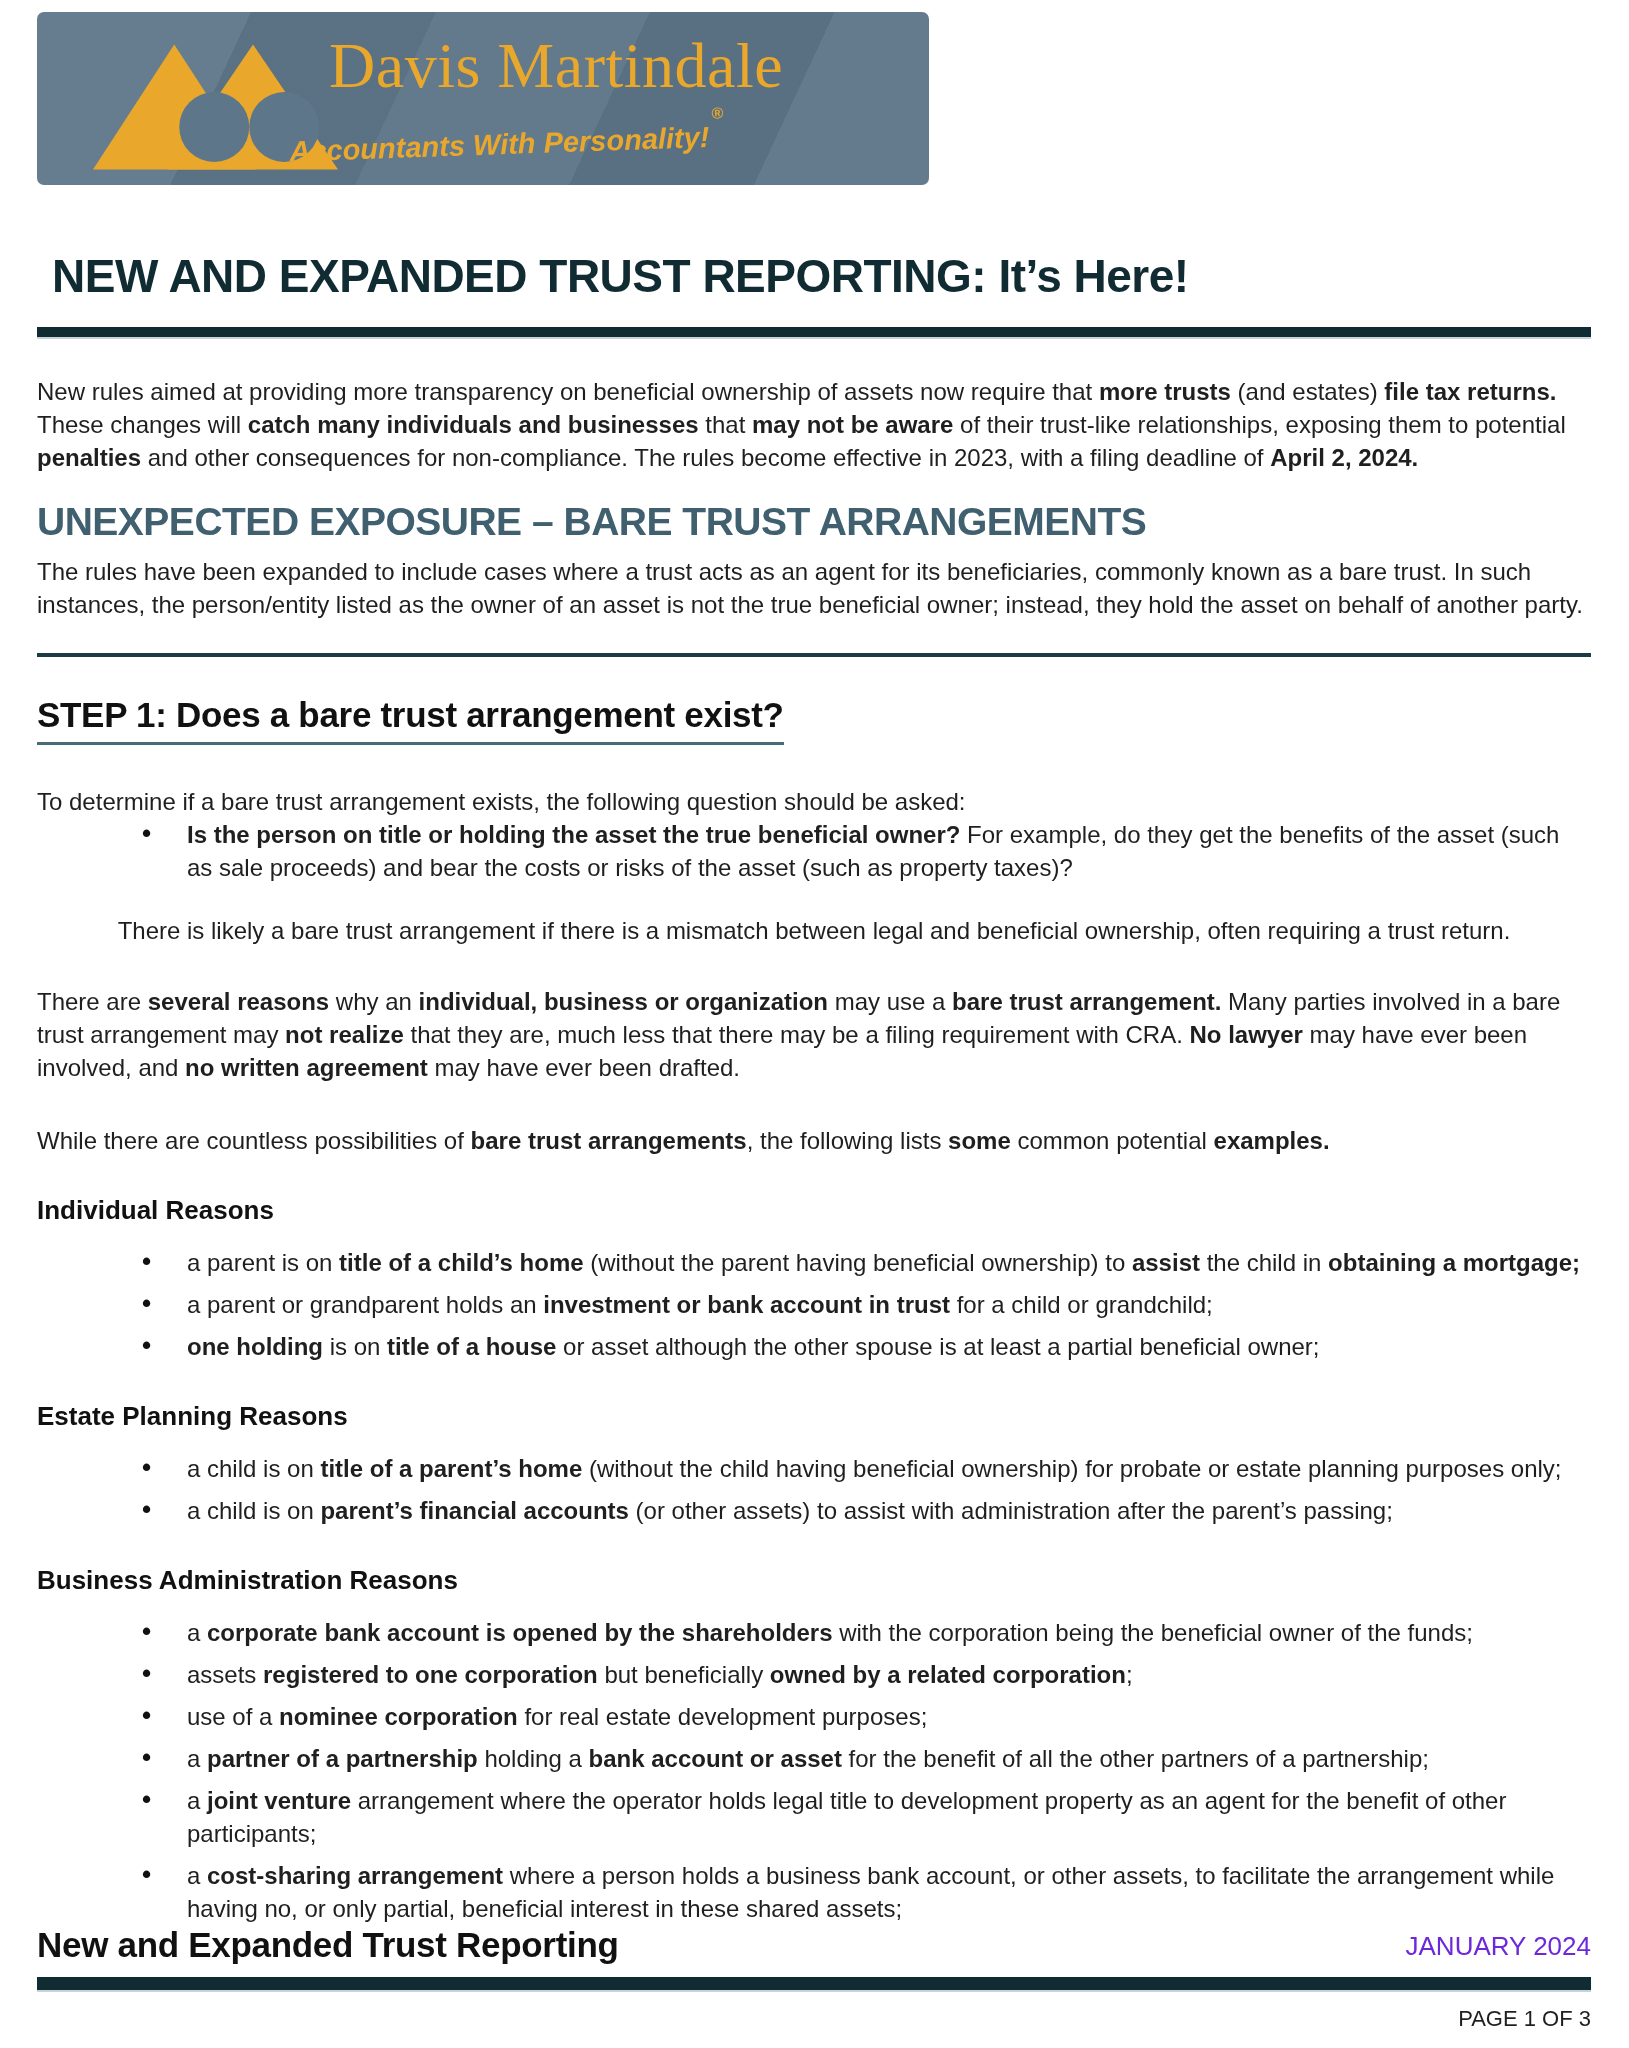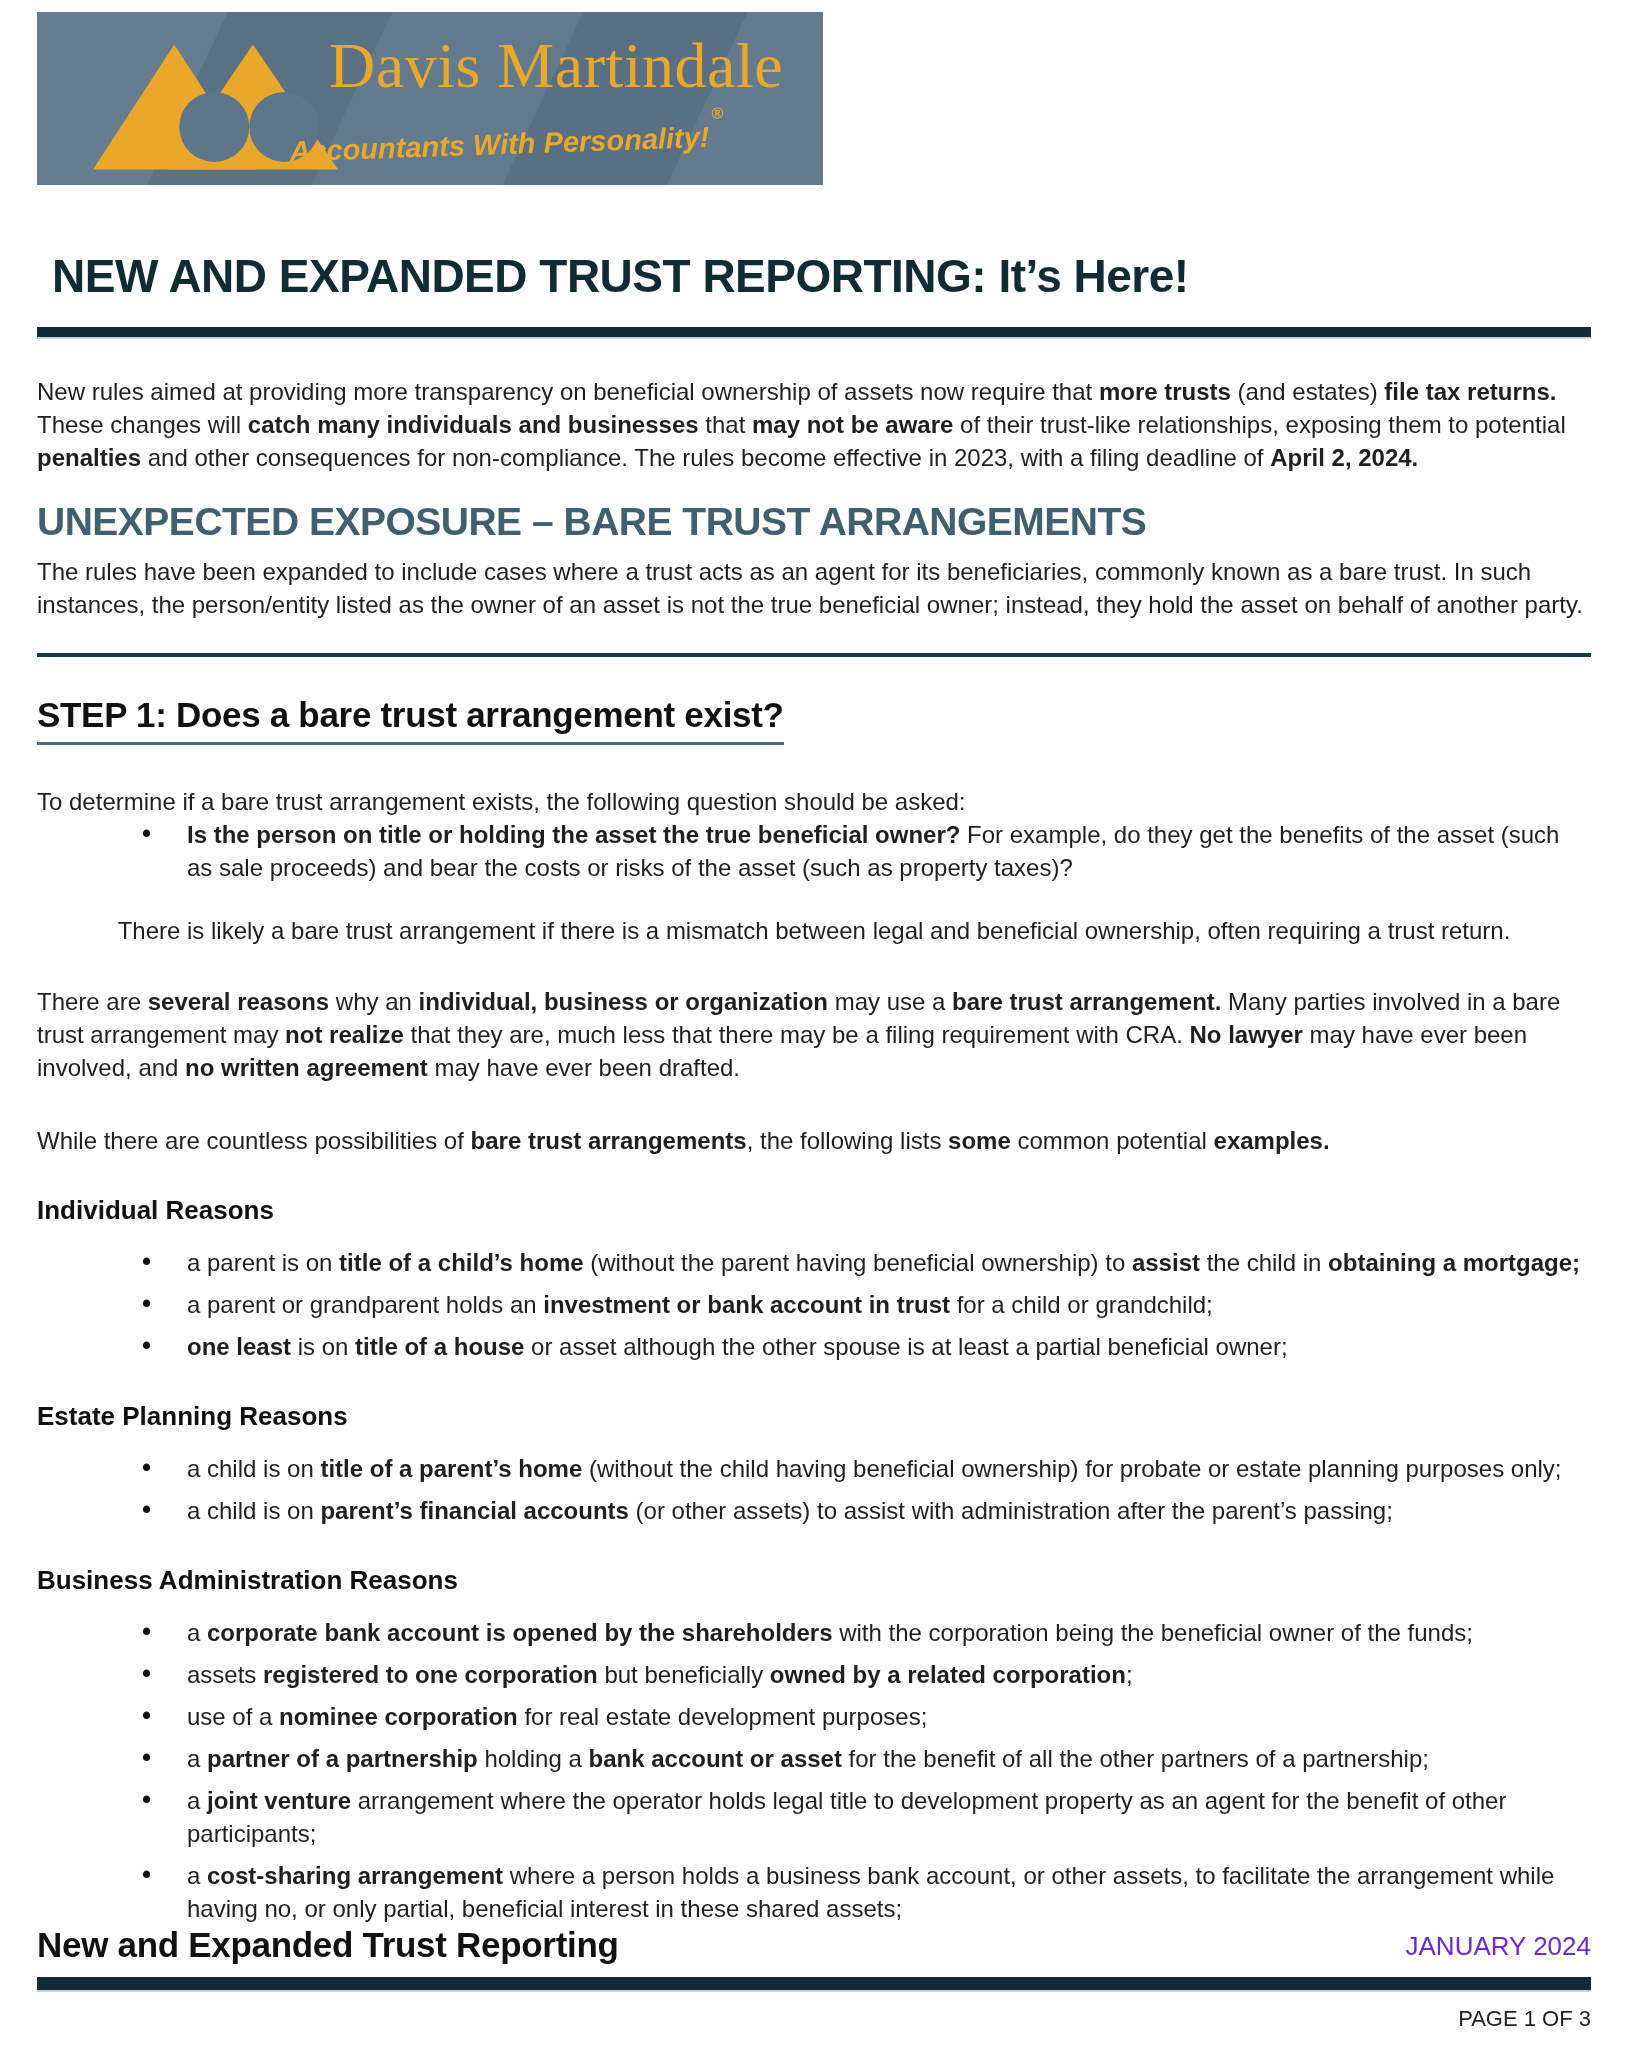--- a/index.html
+++ b/index.html
@@ -9,24 +9,25 @@
     color:var(--text,#1f1f1f);
     -webkit-font-smoothing:antialiased;
   }
   .page{
     box-sizing:border-box;width:1629px;height:2048px;
     display:flex;flex-direction:column;
     padding:12px 38px 16px 37px;overflow:hidden;
   }
   
   .banner{
-    position:relative;width:786px;height:173px;flex:0 0 auto;
+    position:relative;width:892px;height:173px;flex:0 0 auto;
     background:var(--banner-bg,#5E7689);
     background-image:
       linear-gradient(115deg, rgba(255,255,255,0.05) 0 22%, rgba(0,0,0,0.04) 22% 41%, rgba(255,255,255,0.03) 41% 63%, rgba(0,0,0,0.05) 63% 82%, rgba(255,255,255,0.04) 82%);
+    border-radius: 7px;
   }
   .logo-mark{position:absolute;left:56px;bottom:14px;width:250px;height:128px;}
   .brand-name{
     position:absolute;left:292px;top:22px;
     font-family:"Liberation Serif", serif;
     font-size:64px;line-height:1;color:var(--gold,#E9A82C);
     white-space:nowrap;letter-spacing:0.5px;
   }
   .brand-tagline{
     position:absolute;left:252px;top:100px;
@@ -123,21 +124,21 @@
 
   <p class="body mt-reasons"><span>There are </span><span class="b">several reasons</span><span> why an </span><span class="b">individual, business or organization</span><span> may use a </span><span class="b">bare trust arrangement.</span><span> Many parties involved in a bare trust arrangement may </span><span class="b">not realize</span><span> that they are, much less that there may be a filing requirement with CRA. </span><span class="b">No lawyer</span><span> may have ever been involved, and </span><span class="b">no written agreement</span><span> may have ever been drafted.</span></p>
 
   <p class="body mt-examples"><span>While there are countless possibilities of </span><span class="b">bare trust arrangements</span><span>, the following lists </span><span class="b">some</span><span> common potential </span><span class="b">examples.</span></p>
 
   <section class="group">
     <h4 class="group-heading">Individual Reasons</h4>
     <ul class="bullets">
         <li><span>a parent is on </span><span class="b">title of a child’s home</span><span> (without the parent having beneficial ownership) to </span><span class="b">assist</span><span> the child in </span><span class="b">obtaining a mortgage;</span></li>
         <li><span>a parent or grandparent holds an </span><span class="b">investment or bank account in trust</span><span> for a child or grandchild;</span></li>
-        <li><span class="b">one least</span><span> is on </span><span class="b">title of a house</span><span> or asset although the other spouse is at least a partial beneficial owner;</span></li>
+        <li><span class="b">one holding</span><span> is on </span><span class="b">title of a house</span><span> or asset although the other spouse is at least a partial beneficial owner;</span></li>
       </ul>
   </section>
 
   <section class="group">
     <h4 class="group-heading">Estate Planning Reasons</h4>
     <ul class="bullets">
         <li><span>a child is on </span><span class="b">title of a parent’s home</span><span> (without the child having beneficial ownership) for probate or estate planning purposes only;</span></li>
         <li><span>a child is on </span><span class="b">parent’s financial accounts</span><span> (or other assets) to assist with administration after the parent’s passing;</span></li>
       </ul>
   </section>

